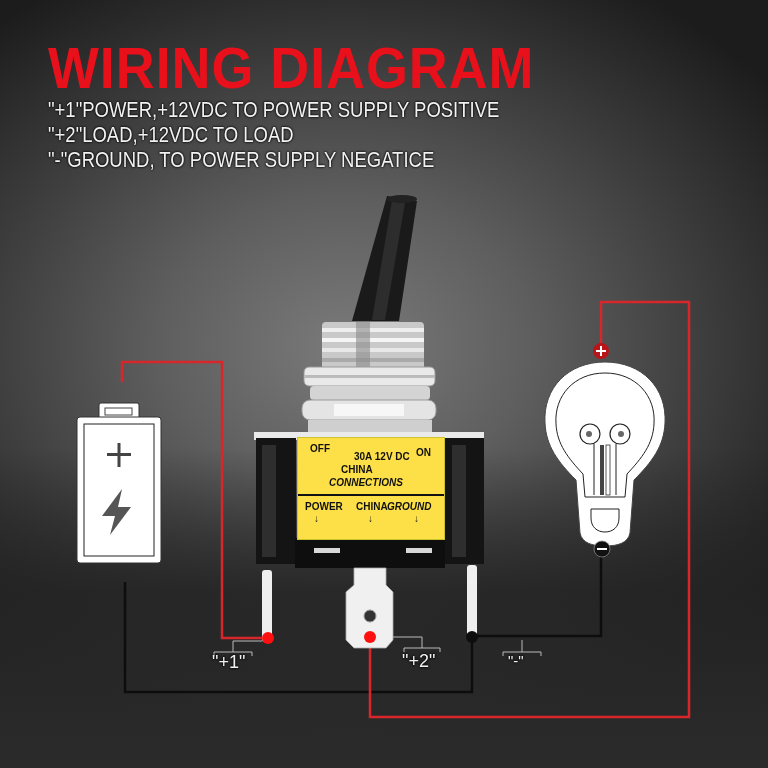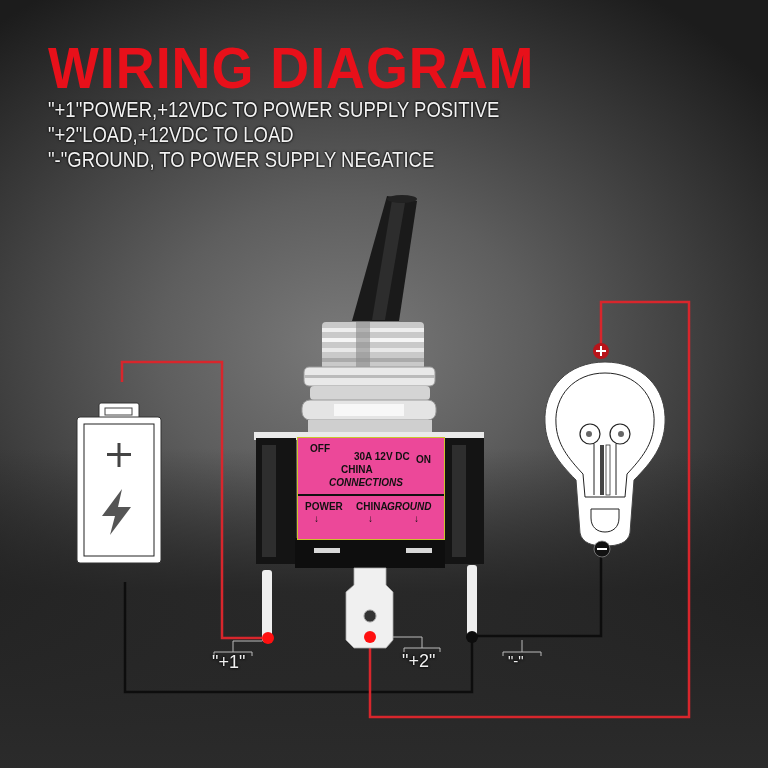--- a/index.html
+++ b/index.html
@@ -21,25 +21,25 @@
   .desc {
     position:absolute; left:48px; color:#f2f2f2; font-size:22px; line-height:26px;
     transform: scaleX(0.84); transform-origin:left;
     text-shadow: 0 0 3px #000, 0 0 2px #000;
     white-space:nowrap;
   }
   .d1 { top:97px; } .d2 { top:122px; } .d3 { top:147px; }
   svg.main { position:absolute; left:0; top:0; }
   .plate {
     position:absolute; left:297px; top:437px; width:146px; height:101px;
-    background:#ec4899; border:1px solid #cbc42c;
+    background:#fde047; border:1px solid #cbc42c;
   }
   .plate span { position:absolute; color:#111; font-weight:bold; font-size:10px; white-space:nowrap; }
   .off { left:12px; top:5px; font-size:11px; }
-  .on { left:118px; top:16px; font-size:11px; }
+  .on { left:118px; top:9px; font-size:11px; }
   .spec { left:56px; top:13px; }
   .china { left:43px; top:26px; }
   .conn { left:31px; top:39px; font-size:11px;font-style:italic; }
   .plate .rule { position:absolute; left:0; right:0; top:56px; height:2px; background:#111; }
   .pw { left:7px; top:63px; font-size:9.5px; }
   .ld { left:58px; top:63px; font-size:9.5px; }
   .gd { left:89px; top:63px; font-size:9.5px;font-style:italic; }
   .arr { position:absolute; top:75px; font-size:14px; color:#111; font-weight:bold; }
   .a1 { left:16px; } .a2 { left:70px; } .a3 { left:116px; }
   .lbl {

